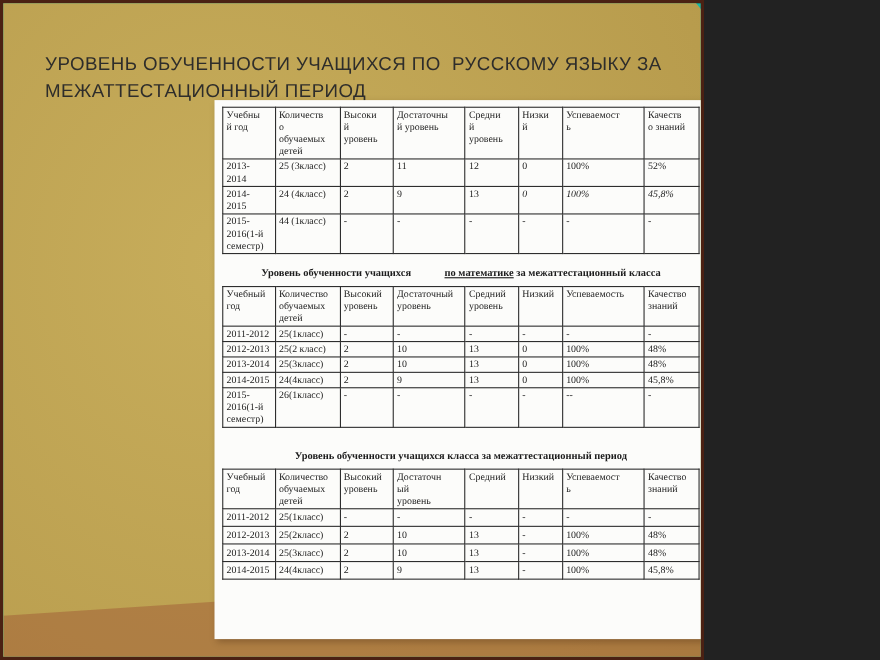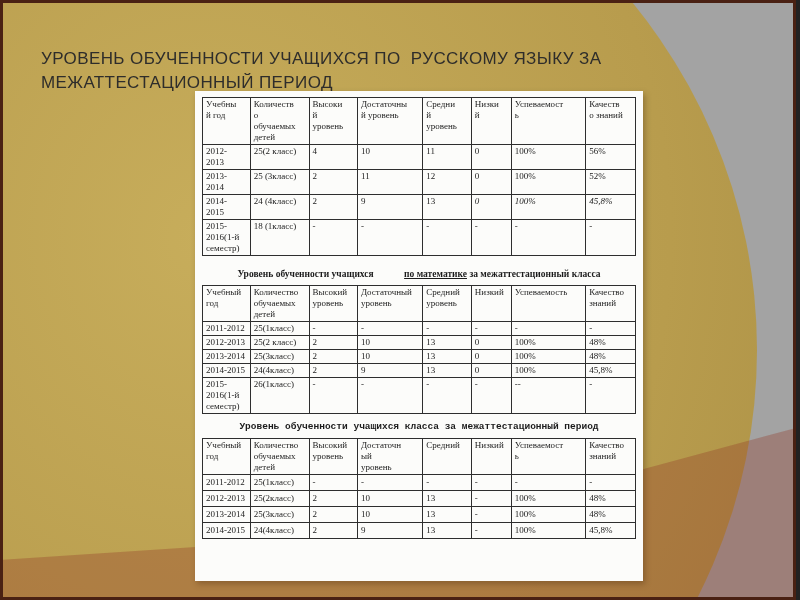--- a/index.html
+++ b/index.html
@@ -1,18 +1,18 @@
 <!DOCTYPE html>
 <html><head>
 <meta charset="utf-8">
 <style>
   html,body { margin:0; padding:0; background:#222; }
   .slide {
-    position:relative; width:796px; height:600px; overflow:hidden;
-    background:#a3a3a3;
+    position:relative; width:640px; height:600px; overflow:hidden;
+    background:#14b8a6;
     border:3px solid #4a2113; box-sizing:border-box;
     font-family:"Liberation Sans", sans-serif;
   }
   .bg-ellipse {
     position:absolute; left:-400px; top:-213px; width:1154px; height:1120px;
     border-radius:50%;
     background:radial-gradient(ellipse at 52% 40%, #c7ad5b 0%, #b89c4d 55%, #a58b42 100%);
   }
   .bg-band {
     position:absolute; left:0; top:0; width:800px; height:600px;
@@ -30,21 +30,21 @@
     padding:6px 7px; box-sizing:border-box;
     font-family:"Liberation Serif", serif; color:#1c1c1c;
   }
   .doc table { border-collapse:collapse; width:100%; table-layout:fixed; }
   .doc th, .doc td {
     border:1px solid #2e2e2e; font-weight:400; text-align:left; vertical-align:top;
     padding:1px 3px; font-size:9px; line-height:11px; white-space:pre-line;
     overflow:hidden;
   }
   .caption { text-align:center; font-weight:700; font-size:9.5px; line-height:12px; margin:12px 0 5px; }
-  .tb3 .caption { margin-top:7px;font-family:Liberation Mono, monospace; }
+  .tb3 .caption { margin-top:20px; }
   .tb3 td { padding-top:2px; padding-bottom:2px; }
   .u { text-decoration:underline;margin-left:28px; }
   .it { font-style:italic; }
 </style>
 </head>
 <body>
 
 <div class="slide">
   <div class="bg-ellipse"></div>
   <div class="bg-band"></div>
@@ -84,31 +84,20 @@
               <th>Низки
 й</th>
               <th>Успеваемост
 ь</th>
               <th>Качеств
 о знаний</th>
             </tr>
           </thead>
           <tbody>
             <tr>
-              <td>2012-
-2013</td>
-              <td>25(2 класс)</td>
-              <td>4</td>
-              <td>10</td>
-              <td>11</td>
-              <td>0</td>
-              <td>100%</td>
-              <td>56%</td>
-            </tr>
-            <tr>
               <td>2013-
 2014</td>
               <td>25 (3класс)</td>
               <td>2</td>
               <td>11</td>
               <td>12</td>
               <td>0</td>
               <td>100%</td>
               <td>52%</td>
             </tr>
@@ -120,21 +109,21 @@
               <td>9</td>
               <td>13</td>
               <td class="it">0</td>
               <td class="it">100%</td>
               <td class="it">45,8%</td>
             </tr>
             <tr>
               <td>2015-
 2016(1-й
 семестр)</td>
-              <td>18 (1класс)</td>
+              <td>44 (1класс)</td>
               <td>-</td>
               <td>-</td>
               <td>-</td>
               <td>-</td>
               <td>-</td>
               <td>-</td>
             </tr>
           </tbody>
         </table>
     </div>

